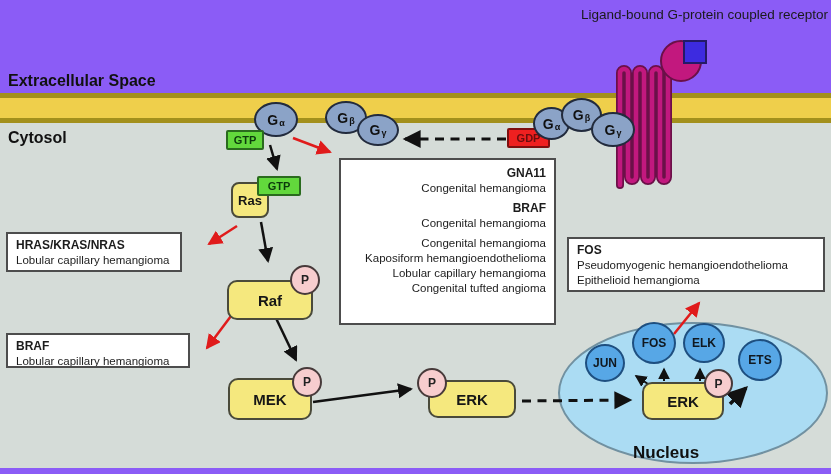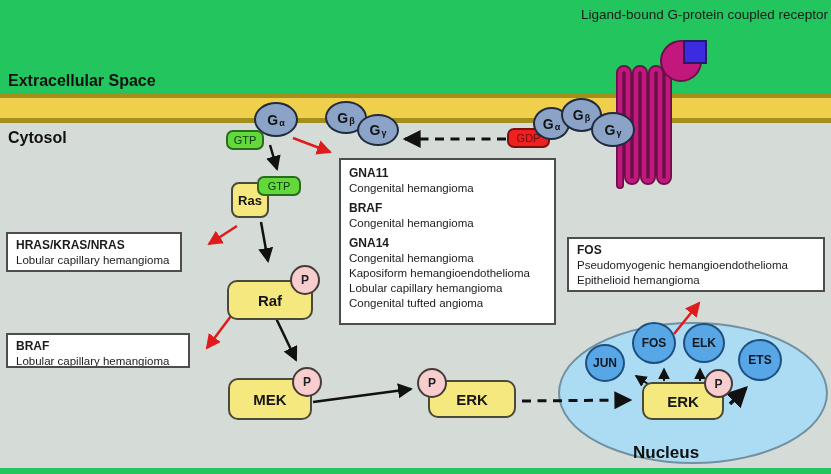--- a/index.html
+++ b/index.html
@@ -1,46 +1,46 @@
 <!DOCTYPE html>
 <html><head>
 <meta charset="utf-8">
 <style>
   html,body{margin:0;padding:0;background:#ffffff;}
   #stage{position:relative;width:831px;height:474px;overflow:hidden;
-         font-family:"Liberation Sans",sans-serif;background:#22c55e;}
+         font-family:"Liberation Sans",sans-serif;background:#8b5cf6;}
   .abs{position:absolute;box-sizing:border-box;}
   .comp-label{font-weight:bold;font-size:16px;color:#111;}
   .title{font-size:13.5px;color:#1a1a1a;text-align:right;}
   
   .membrane{background:#efcf4b;border-top:5px solid #a3901c;border-bottom:5px solid #a3901c;}
   .cytosol{background:#d5dcd8;}
   
   .gp{background:#8ba3c7;border:2px solid #222b3d;border-radius:50%;
       display:flex;align-items:center;justify-content:center;color:#101010;}
   .gp .gmain{font-weight:bold;font-size:14px;}
   .gp .gsub{font-weight:bold;font-size:9px;margin-top:6px;margin-left:1px;}
   
-  .nt{border-radius:7px;display:flex;align-items:center;justify-content:center;
-      font-weight:normal;font-size:11px;}
+  .nt{border-radius:2px;display:flex;align-items:center;justify-content:center;
+      font-weight:bold;font-size:11px;}
   .gtp{background:#62d83c;border:2px solid #2a6b1e;color:#0c3a0c;}
   .gdp{background:#ee2020;border:2px solid #7e0f0f;color:#6b0d0d;}
   
   .kin{background:#f5e87e;border:2px solid #4a4a3a;border-radius:10px;
        display:flex;align-items:center;justify-content:center;
        font-weight:bold;font-size:15px;color:#161616;}
   
   .ph{background:#f7cdce;border:2px solid #473a3a;border-radius:50%;
       display:flex;align-items:center;justify-content:center;
       font-weight:bold;font-size:12px;color:#222;}
   
   .note{background:#ffffff;border:2px solid #4d4d4d;color:#1c1c1c;
         padding:4px 8px;font-size:11.5px;line-height:15px;overflow:hidden;}
   .note .nt-title{font-weight:bold;font-size:12px;}
-  .note .entry{margin-bottom:5px;}
+  .note .entry{margin-bottom:5px;text-align:right;}
   
   .nucleus{background:#abdcf3;border:2px solid #7191a1;border-radius:50%;}
   .tf{background:#57a7e6;border:2px solid #1e4f80;border-radius:50%;
       display:flex;align-items:center;justify-content:center;
       font-weight:bold;font-size:12px;color:#101820;}
   .nuc-label{font-weight:bold;font-size:17px;color:#111;text-align:left;}
   svg{position:absolute;left:0;top:0;pointer-events:none;}
 </style>
 </head>
 <body>
@@ -152,21 +152,20 @@
   <div class="abs note" style="left:339px;top:158px;width:217px;height:167px;padding-top:6px;">
     <div class="entry">
       <div class="nt-title">GNA11</div>
       <div>Congenital hemangioma</div>
     </div>
     <div class="entry">
       <div class="nt-title">BRAF</div>
       <div>Congenital hemangioma</div>
     </div>
     <div class="entry">
-      <div class="nt-title">GNA14</div>
       <div>Congenital hemangioma</div>
       <div>Kaposiform hemangioendothelioma</div>
       <div>Lobular capillary hemangioma</div>
       <div>Congenital tufted angioma</div>
     </div>
   </div>
 
   <div class="abs note" style="left:567px;top:237px;width:258px;height:55px;">
     <div class="nt-title">FOS</div>
     <div>Pseudomyogenic hemangioendothelioma</div>

